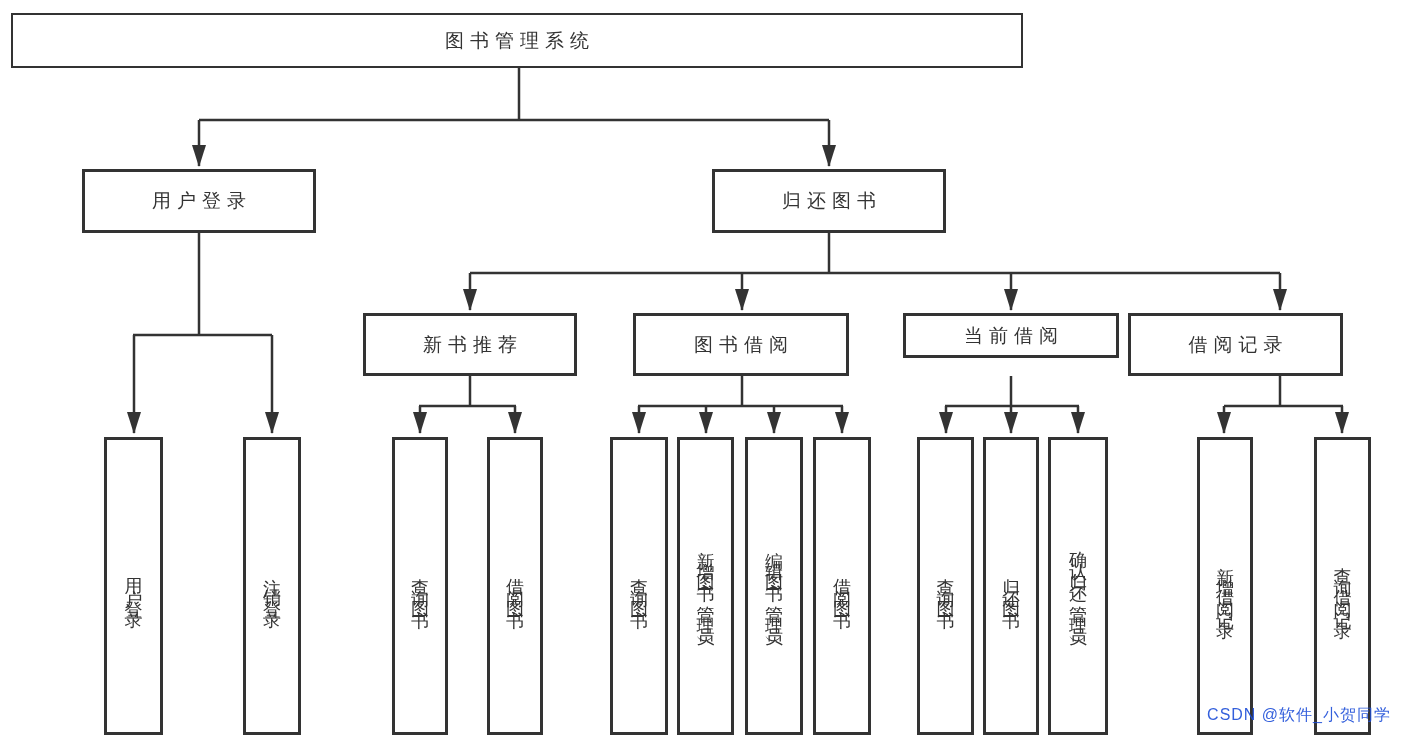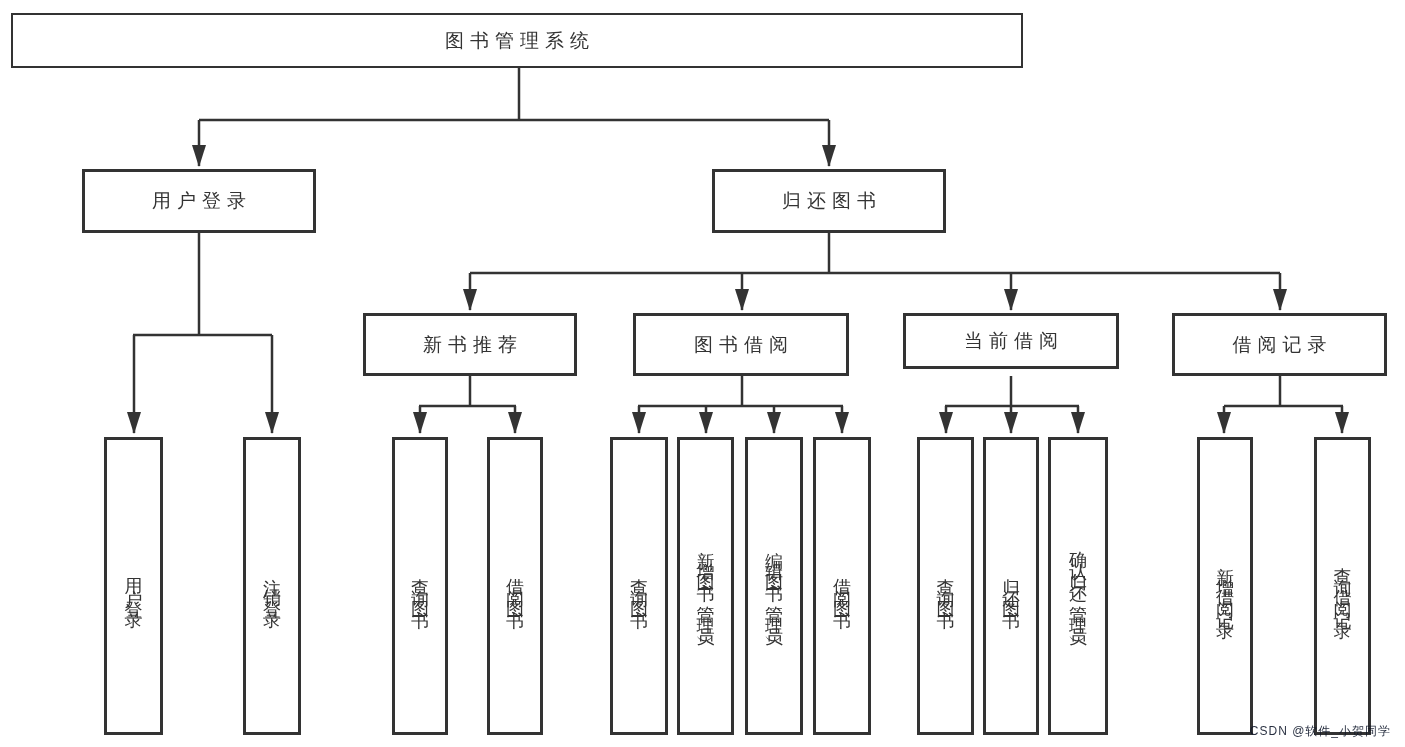--- a/index.html
+++ b/index.html
@@ -39,24 +39,24 @@
     text-orientation: mixed;
     font-size: 18px;
     letter-spacing: 11px;
     line-height: 1;
     color: #333333;
     white-space: nowrap;
   }
   .watermark {
     position: absolute;
     right: 14px;
-    bottom: 7px;
-    font-size: 12px;
+    bottom: 21px;
+    font-size: 16px;
     letter-spacing: 1px;
-    color: #0f172a;
+    color: #1d4ed8;
     opacity: 0.9;
     z-index: 10;
     white-space: nowrap;
   }
 </style>
 </head>
 <body>
 
 <div class="canvas">
 
@@ -117,24 +117,24 @@
   <div class="box hbox" style="left:712px; top:169px; width:234px; height:64px;">
     <span>归还图书</span>
   </div>
 
   <div class="box hbox" style="left:633px; top:313px; width:216px; height:63px;">
     <span>图书借阅</span>
   </div>
   <div class="box hbox" style="left:363px; top:313px; width:214px; height:63px;">
     <span>新书推荐</span>
   </div>
-  <div class="box hbox" style="left:903px; top:313px; width:216px; height:56px;">
+  <div class="box hbox" style="left:903px; top:313px; width:216px; height:45px;">
     <span>当前借阅</span>
   </div>
-  <div class="box hbox" style="left:1172px; top:313px; width:215px; height:63px;align-items:center;">
+  <div class="box hbox" style="left:1128px; top:313px; width:215px; height:63px;align-items:center;">
     <span>借阅记录</span>
   </div>
 
   <div class="box vbox" style="left:104px; top:437px; width:59px; height:298px;">
     <span class="vtext">用户登录</span>
   </div>
   <div class="box vbox" style="left:243px; top:437px; width:58px; height:298px;">
     <span class="vtext">注销登录</span>
   </div>
 

